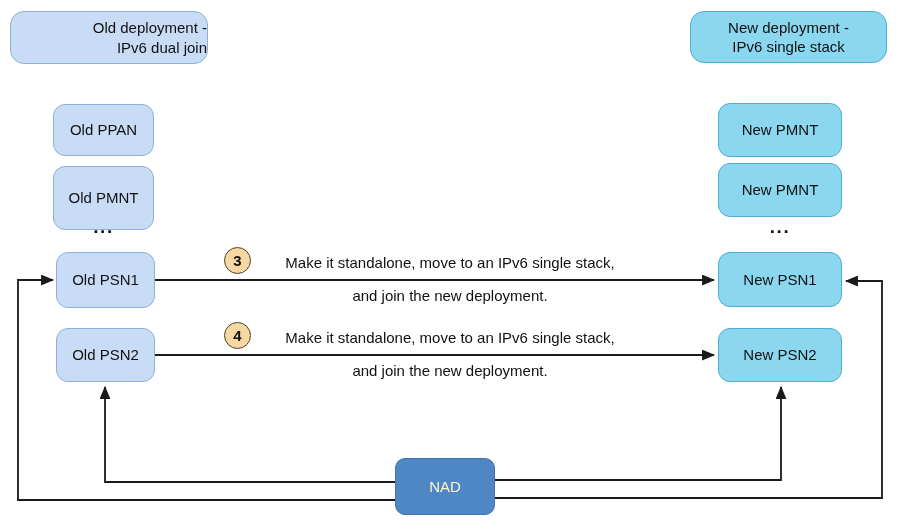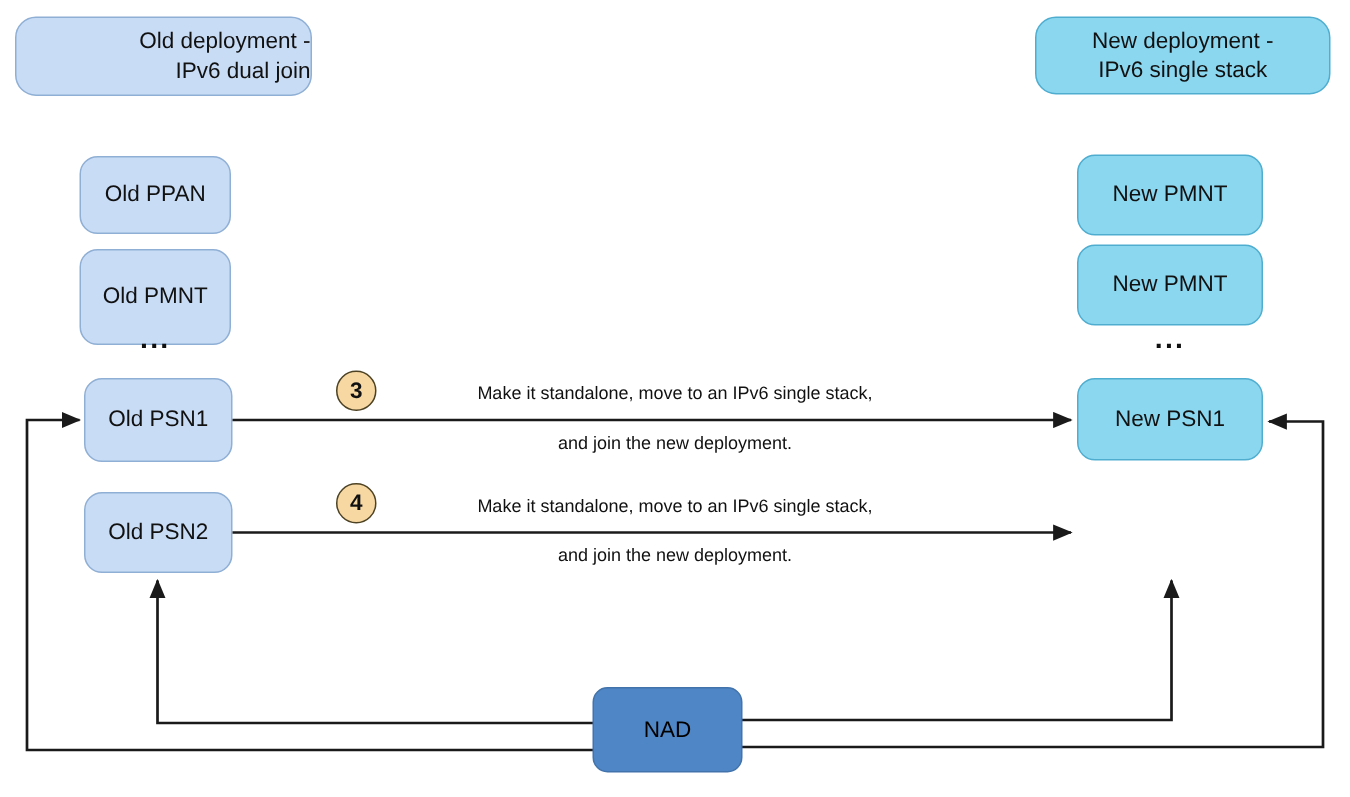--- a/index.html
+++ b/index.html
@@ -11,35 +11,35 @@
     position:absolute; box-sizing:border-box;
     display:flex; flex-direction:column; align-items:center; justify-content:center;
     text-align:center; font-size:15px; color:#111; line-height:1.3;
     border:1px solid; border-radius:12px;
   }
   .node.old { background:var(--old-fill); border-color:var(--old-border); }
   .node.new { background:var(--new-fill); border-color:var(--new-border); }
   .node.header { border-radius:14px; }
   .node.nad {
     background:var(--nad-fill); border-color:var(--nad-border);
-    color:#000000; border-radius:10px; z-index:2;
+    color:#fef9c3; border-radius:10px; z-index:2;
   }
   .dots {
     position:absolute; text-align:center; font-weight:bold; font-size:19px;
     letter-spacing:1.5px; color:#111; line-height:1;
   }
   .step-circle {
     position:absolute; width:27px; height:27px; box-sizing:border-box;
     border-radius:50%; background:var(--step-fill); border:1.6px solid var(--step-border);
     display:flex; align-items:center; justify-content:center;
     font-weight:bold; font-size:15px; color:#111; z-index:3;
   }
   .step-text {
     position:absolute; width:400px; text-align:center;
-    font-size:12px; line-height:33px; color:#111; z-index:3;
+    font-size:15px; line-height:33px; color:#111; z-index:3;
   }
   svg.connectors { position:absolute; left:0; top:0; z-index:1; }
   svg.connectors path.wire { fill:none; stroke:var(--line); stroke-width:1.8px; }
   #arrowhead path { fill:var(--line); stroke:none; }
 </style>
 </head>
 <body>
 
 <div class="canvas">
 
@@ -82,20 +82,23 @@
   <div class="node new" style="left:718px; top:103px; width:124px; height:54px;">
     <span>New PMNT</span>
   </div>
   <div class="node new" style="left:718px; top:163px; width:124px; height:54px;">
     <span>New PMNT</span>
   </div>
   <div class="dots" style="left:718px; top:217px; width:124px;">...</div>
   <div class="node new" style="left:718px; top:252px; width:124px; height:55px;">
     <span>New PSN1</span>
   </div>
+  <div class="node new" style="left:718px; top:328px; width:124px; height:54px;">
+    <span>New PSN2</span>
+  </div>
 
   <div class="step-circle" style="left:224px; top:247px;">3</div>
   <div class="step-text" style="left:250px; top:246px;">
     <div>Make it standalone, move to an IPv6 single stack,</div>
     <div>and join the new deployment.</div>
   </div>
 
   <div class="step-circle" style="left:224px; top:322px;">4</div>
   <div class="step-text" style="left:250px; top:321px;">
     <div>Make it standalone, move to an IPv6 single stack,</div>

